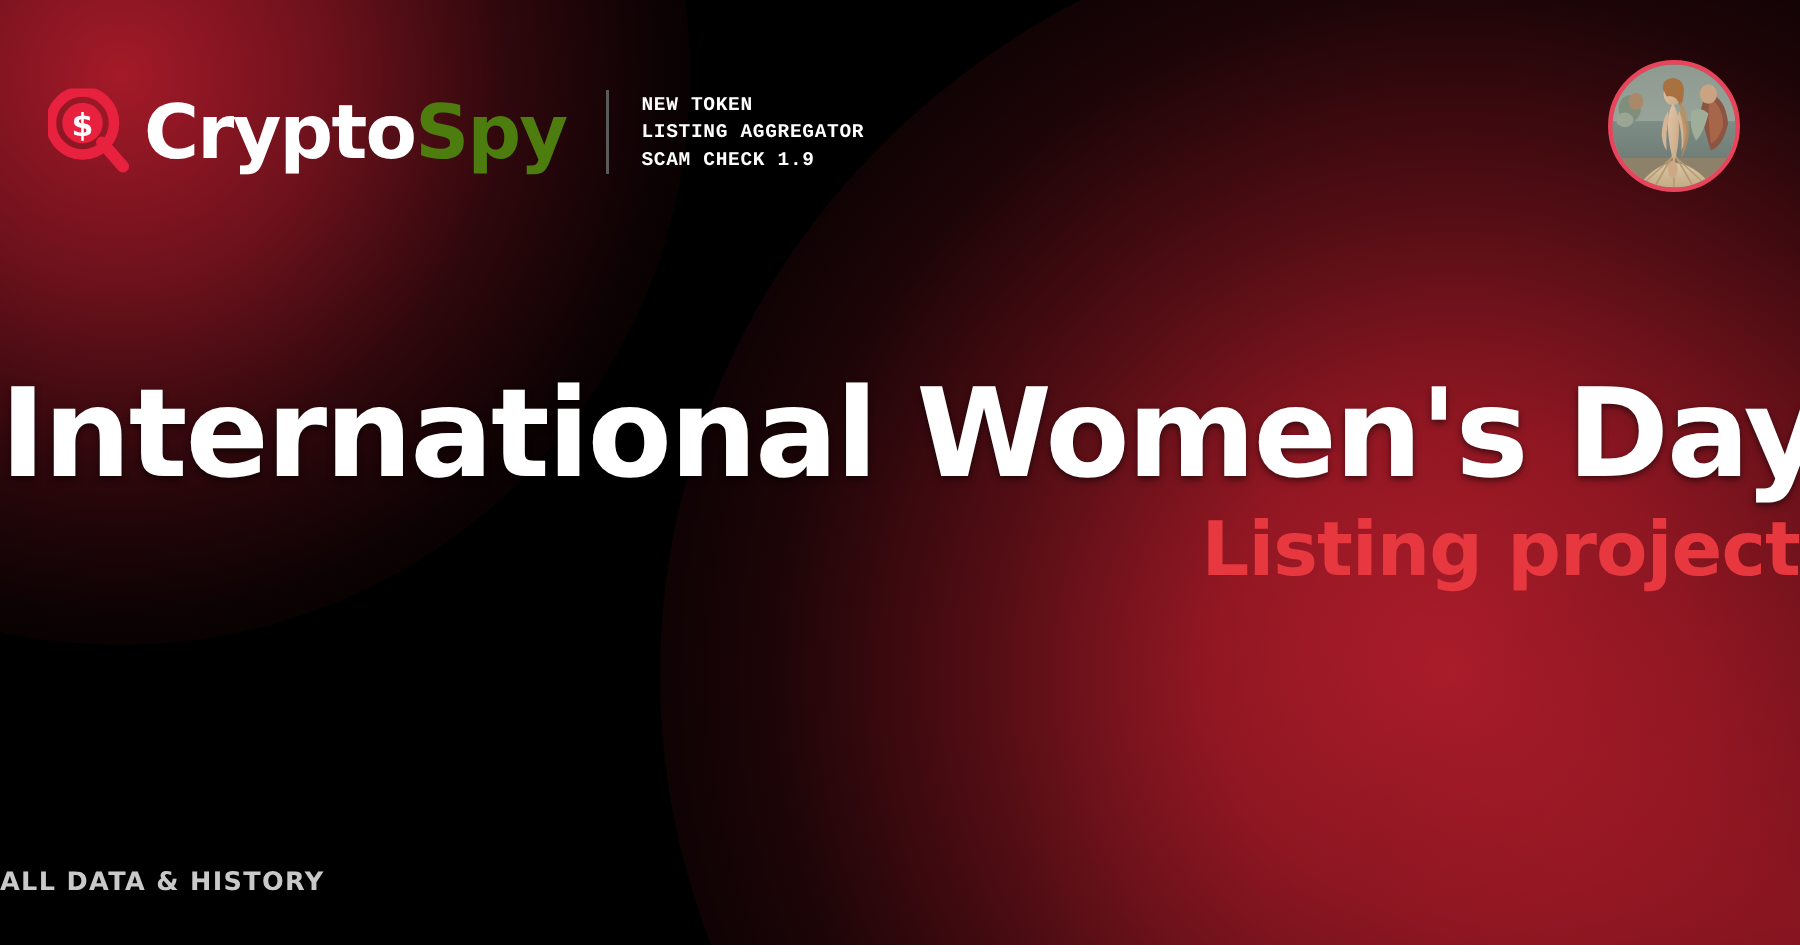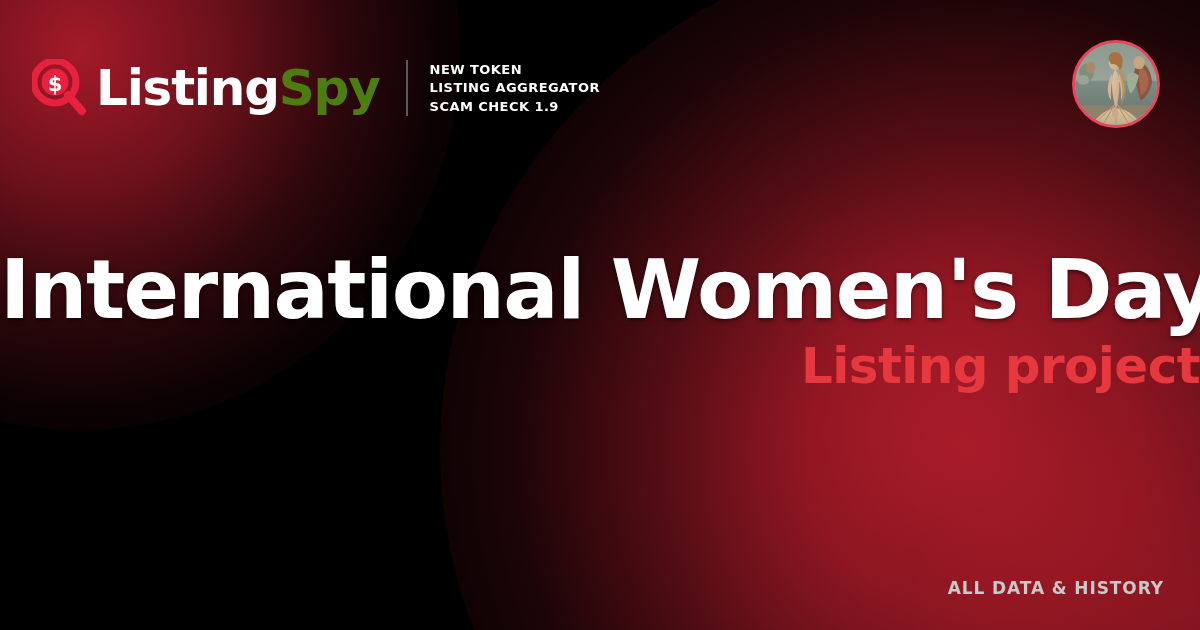--- a/index.html
+++ b/index.html
@@ -117,20 +117,21 @@
     background: #5a5a5a;
     margin: 0 22px 0 26px;
     flex: 0 0 auto;
   }
 
   .brand-tagline {
     display: flex;
     flex-direction: column;
     justify-content: center;
     gap: 3px;
+    font-family: Liberation Mono, monospace;
   }
 
   .brand-tagline span {
     color: #ffffff;
     font-size: 13px;
     font-weight: 700;
     letter-spacing: 0.45px;
     line-height: 1.18;
     white-space: nowrap;
   }
@@ -178,21 +179,21 @@
     letter-spacing: -0.6px;
     white-space: nowrap;
   }
 
   
   .footer {
     position: absolute;
     left: 0;
     bottom: 32px;
     width: 1164px;
-    text-align: right;
+    text-align: left;
   }
 
   .footer-text {
     color: #c9c9c9;
     font-size: 17px;
     font-weight: 700;
     letter-spacing: 0.9px;
     white-space: nowrap;
   }
 </style>
@@ -212,21 +213,21 @@
     <div class="brand">
 
       <svg class="brand-mark" viewBox="0 0 56 58">
         <circle cx="23" cy="23" r="21" fill="none" stroke="#e8213f" stroke-width="7"></circle>
         <circle cx="23" cy="23" r="13.5" fill="#e8213f"></circle>
         <line x1="36" y1="36" x2="50" y2="52" stroke="#e8213f" stroke-width="8" stroke-linecap="round"></line>
         <text x="23" y="31.5" text-anchor="middle" fill="#ffffff" font-family="DejaVu Sans, Liberation Sans, sans-serif" font-size="21" font-weight="700">$</text>
       </svg>
 
       <div class="brand-word">
-        <span class="w-listing">Listing</span>
+        <span class="w-listing">Crypto</span>
           <span class="w-spy">Spy</span>
       </div>
 
       <div class="brand-divider"></div>
 
       <div class="brand-tagline">
         <span>NEW TOKEN</span>
         <span>LISTING AGGREGATOR</span>
         <span>SCAM CHECK 1.9</span>
       </div>

